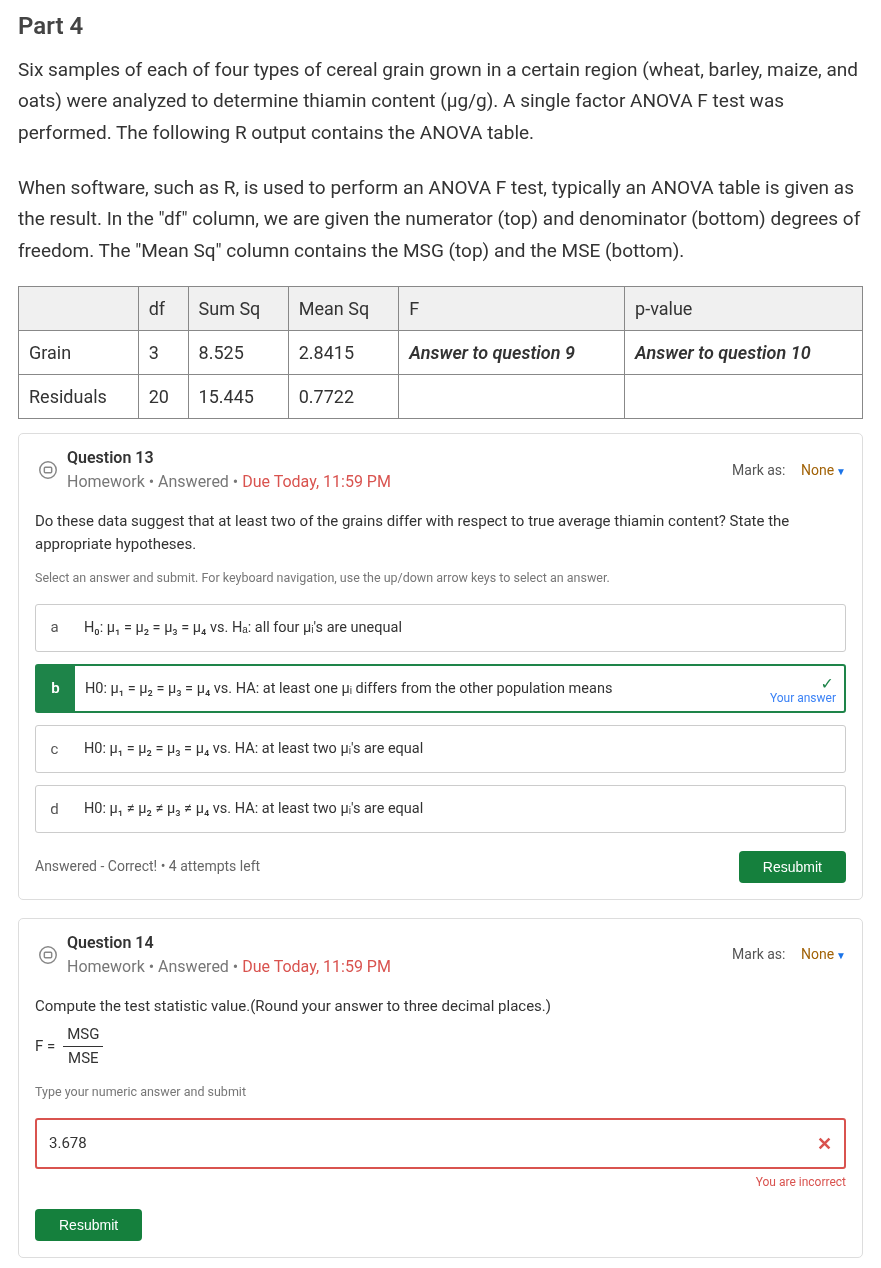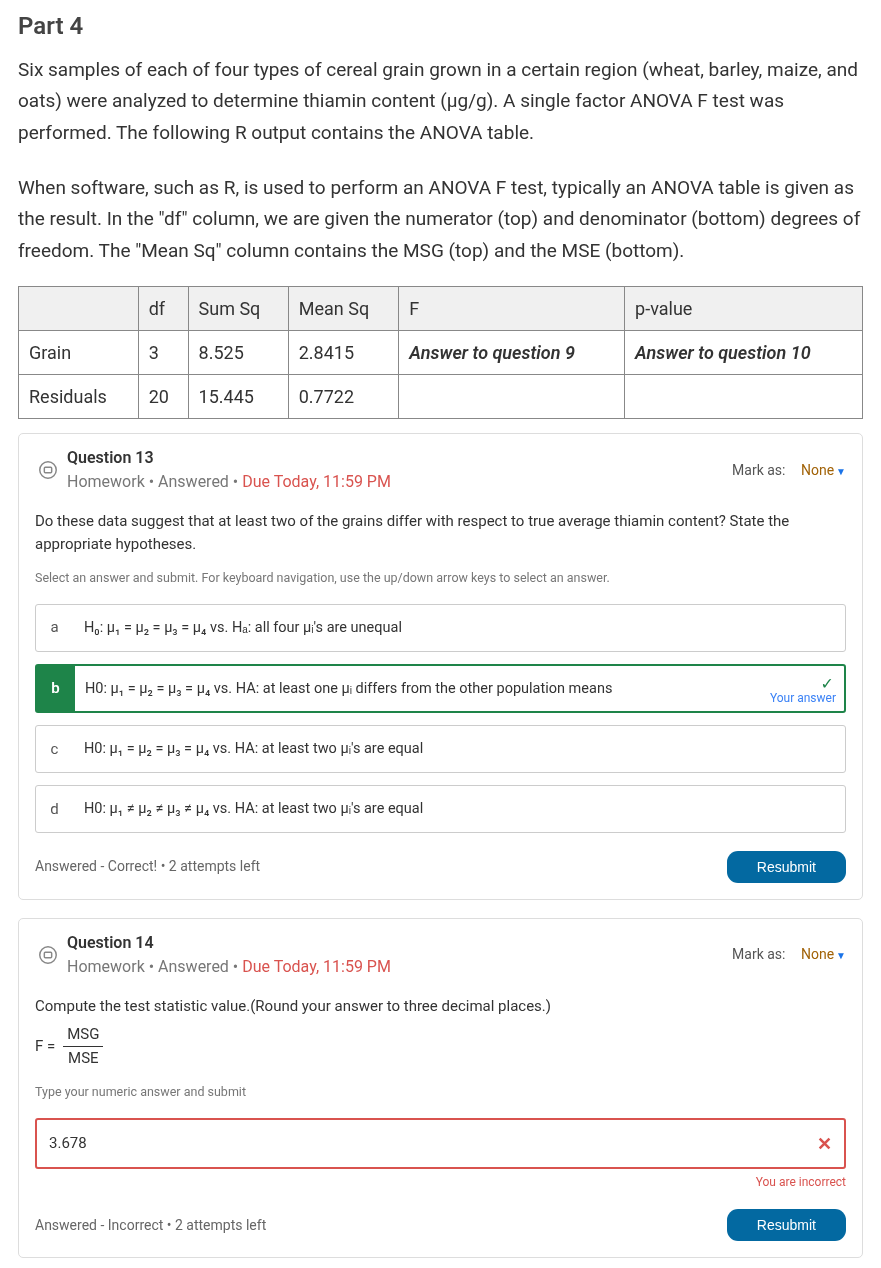--- a/index.html
+++ b/index.html
@@ -93,25 +93,25 @@
   font-size: 16px;
 }
 .qfoot {
   display: flex;
   justify-content: space-between;
   align-items: center;
   margin-top: 18px;
 }
 .attempts { font-size: 14px; color: #666; }
 .resubmit-btn {
-  background: #0369a1;
+  background: #15803d;
   color: #fff;
   border: none;
-  border-radius: 11px;
-  padding: 8px 30px;
+  border-radius: 4px;
+  padding: 8px 24px;
   font-size: 14px;
   cursor: pointer;
 }
 .input-wrap {
   border: 2px solid #d9534f;
   border-radius: 3px;
   padding: 10px 12px;
   display: flex;
   justify-content: space-between;
   align-items: center;
@@ -197,21 +197,21 @@
     <div class="choice">
       <div class="letter">c</div>
       <div class="ctxt">H0: μ₁ = μ₂ = μ₃ = μ₄ vs. HA: at least two μᵢ's are equal</div>
     </div>
     <div class="choice">
       <div class="letter">d</div>
       <div class="ctxt">H0: μ₁ ≠ μ₂ ≠ μ₃ ≠ μ₄ vs. HA: at least two μᵢ's are equal</div>
     </div>
 
     <div class="qfoot">
-      <div class="attempts">Answered - Correct! • 2 attempts left</div>
+      <div class="attempts">Answered - Correct! • 4 attempts left</div>
       <button class="resubmit-btn">Resubmit</button>
     </div>
   </div>
 
   <div class="qcard">
     <div class="qhead">
       <span class="qicon">
         <svg width="22" height="22" viewBox="0 0 24 24" fill="none" stroke="#888" stroke-width="1.6">
             <circle cx="12" cy="12" r="9"></circle>
             <rect x="8" y="9" width="8" height="6" rx="1"></rect>
@@ -241,18 +241,17 @@
 
     <div class="hint">Type your numeric answer and submit</div>
 
     <div class="input-wrap">
       <span class="val">3.678</span>
       <span class="x-wrong">✕</span>
     </div>
     <div class="you-inc">You are incorrect</div>
 
     <div class="qfoot">
-      <div class="attempts">Answered - Incorrect • 2 attempts left</div>
       <button class="resubmit-btn">Resubmit</button>
     </div>
   </div>
 
 </div>
 
 </body></html>

